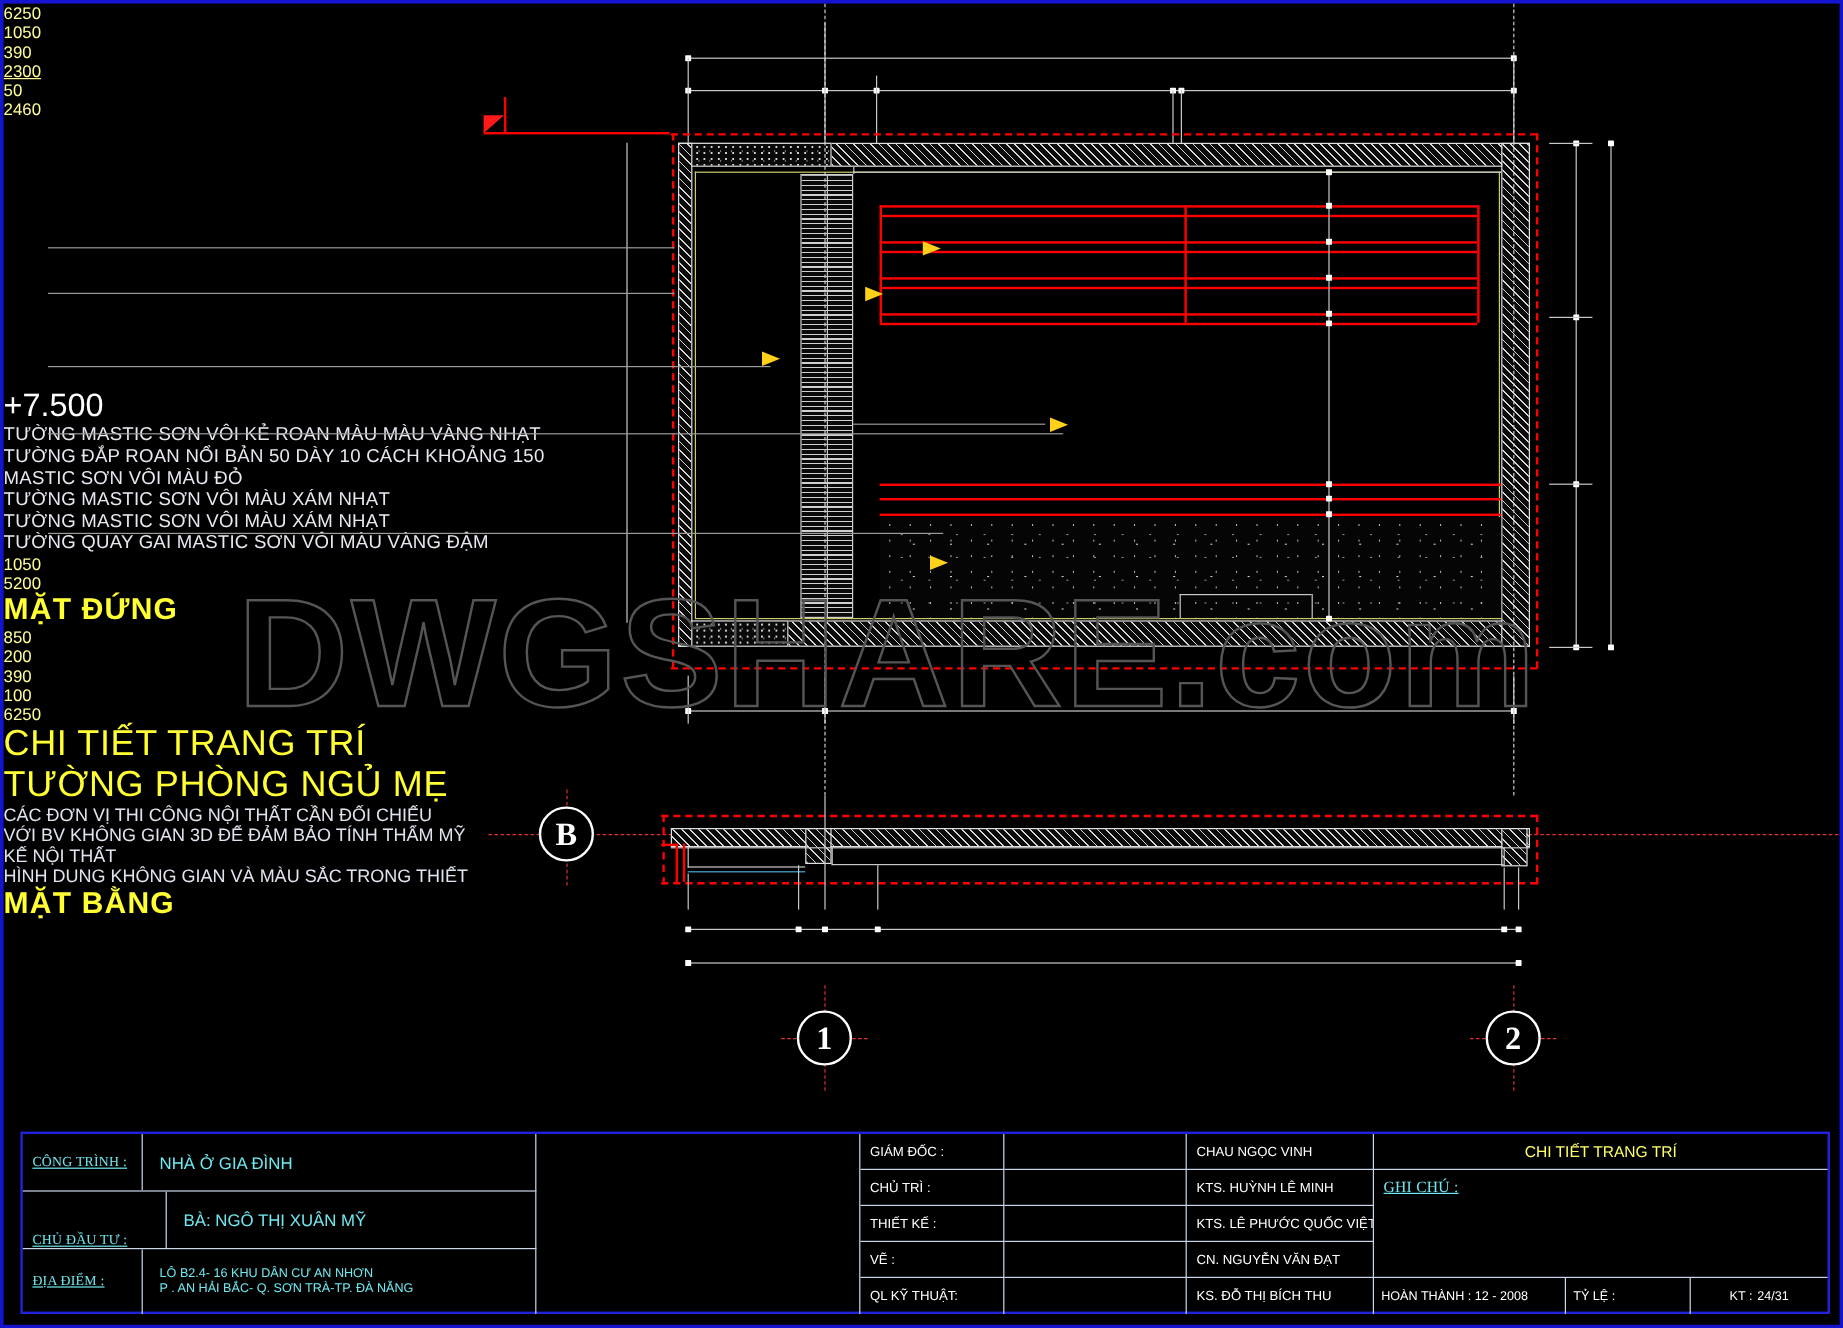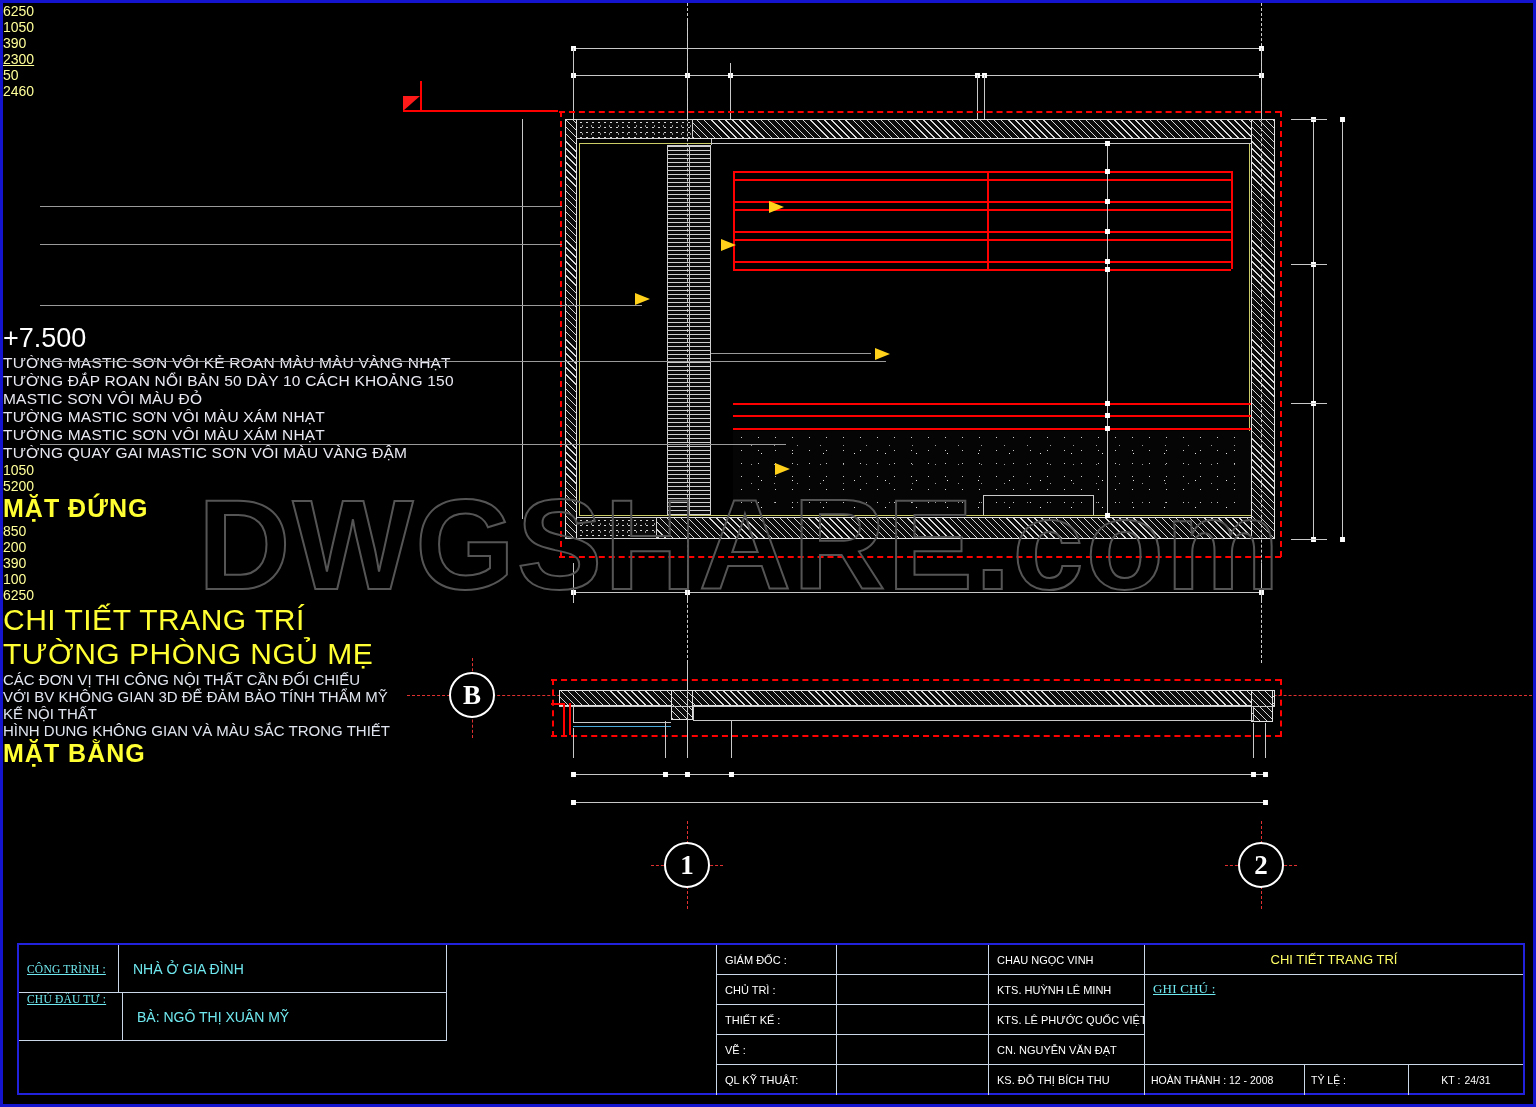--- a/index.html
+++ b/index.html
@@ -512,26 +512,35 @@
   <div id="titleblock">
 
     <div class="tb-cell" style="left:0;top:0;width:428px;height:48px;">
       <div style="width:100px;display:flex;align-items:center;height:100%;border-right:1px solid #c9d7e8;">
         <span class="tb-label">CÔNG TRÌNH :</span>
       </div>
       <span class="tb-val">NHÀ Ở GIA ĐÌNH</span>
     </div>
 
     <div class="tb-cell" style="left:0;top:48px;width:428px;height:48px;">
-      <div style="width:104px;display:flex;align-items:flex-start;height:100%;border-right:1px solid #c9d7e8;">
+      <div style="width:120px;display:flex;align-items:flex-end;height:100%;border-right:1px solid #c9d7e8;">
         <span class="tb-label">CHỦ ĐẦU TƯ :</span>
       </div>
       <span class="tb-val">BÀ: NGÔ THỊ XUÂN MỸ</span>
     </div>
 
+    <div class="tb-cell" style="left:0;top:96px;width:428px;height:54px;border-bottom:none;">
+      <div style="width:100px;display:flex;align-items:center;height:100%;border-right:1px solid #c9d7e8;">
+        <span class="tb-label">ĐỊA ĐIỂM :</span>
+      </div>
+      <div style="display:flex;flex-direction:column;justify-content:center;">
+        <span class="tb-val small">LÔ B2.4- 16 KHU DÂN CƯ AN NHƠN</span>
+        <span class="tb-val small">P . AN HẢI BẮC- Q. SƠN TRÀ-TP. ĐÀ NẴNG</span>
+      </div>
+    </div>
 
     <div class="tb-cell" style="left:428px;top:0;width:270px;height:150px;border-bottom:none;"></div>
 
     <div>
       <div class="tb-cell" style="left:698px;top:0;width:120px;height:30px;">
         <span class="tb-name">GIÁM ĐỐC :</span>
       </div>
       <div class="tb-cell" style="left:818px;top:0;width:152px;height:30px;"></div>
       <div class="tb-cell" style="left:970px;top:0;width:156px;height:30px;">
         <span class="tb-name">CHAU NGỌC VINH</span>

